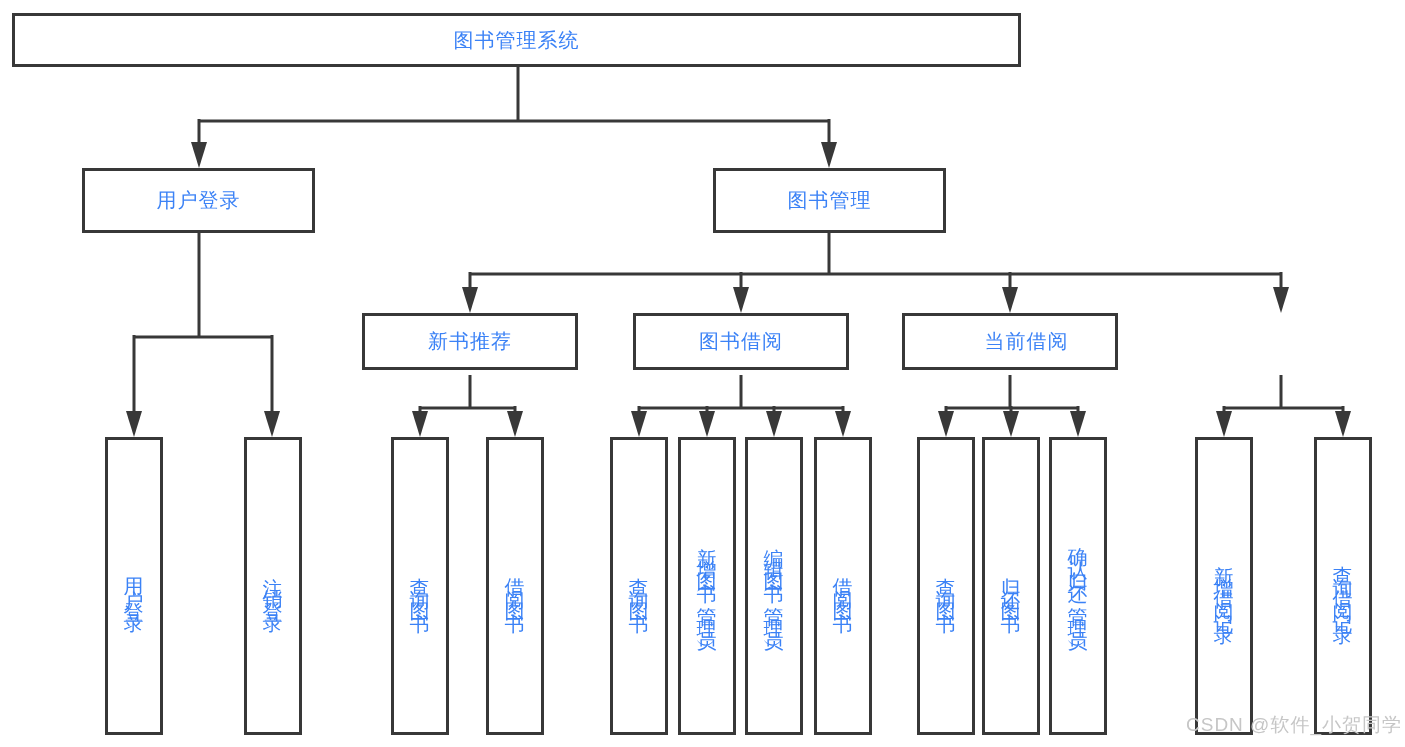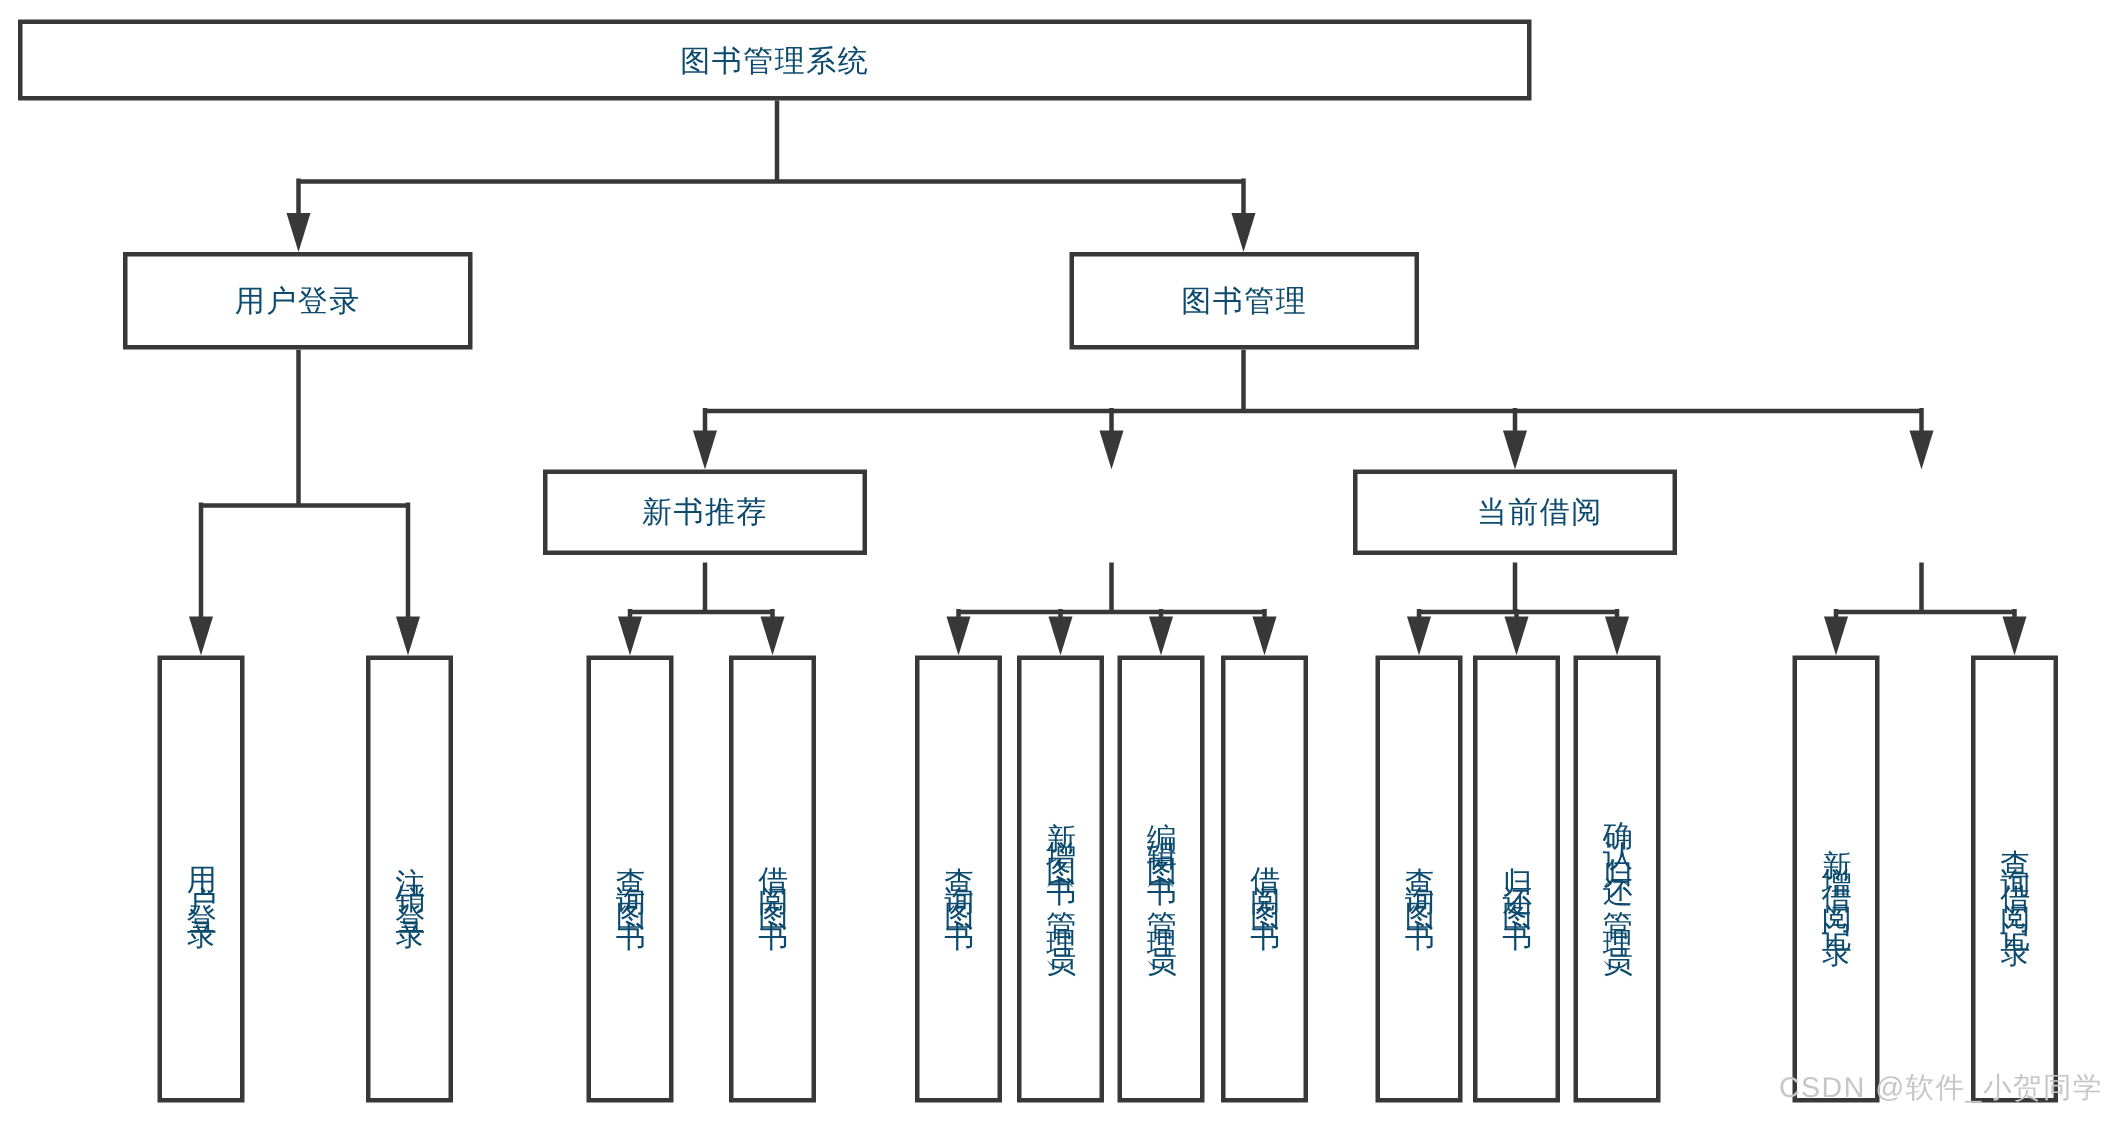--- a/index.html
+++ b/index.html
@@ -17,21 +17,21 @@
     width: 1405px; height: 747px;
   }
   .box {
     position: absolute;
     box-sizing: border-box;
     border: 3px solid #383838;
     background: #ffffff;
     display: flex;
     align-items: center;
     justify-content: center;
-    color: #0c4a6e;
+    color: #3b82f6;
     font-size: 20px;
     letter-spacing: 1px;
   }
   .leaf {
     top: 437px;
     width: 58px;
     height: 298px;
   }
   .leaf span {
     writing-mode: vertical-rl;
@@ -100,20 +100,23 @@
   <div class="box" style="left:82px; top:168px; width:233px; height:65px;">
     <span>用户登录</span>
   </div>
   <div class="box" style="left:713px; top:168px; width:233px; height:65px;">
     <span>图书管理</span>
   </div>
 
   <div class="box l3" style="left:362px;">
     <span>新书推荐</span>
   </div>
+  <div class="box l3" style="left:633px;">
+    <span>图书借阅</span>
+  </div>
   <div class="box l3" style="left:902px;padding-left:33px;">
     <span>当前借阅</span>
   </div>
 
   <div class="box leaf" style="left:105px;">
     <span>用户登录</span>
   </div>
   <div class="box leaf" style="left:244px;">
     <span>注销登录</span>
   </div>

